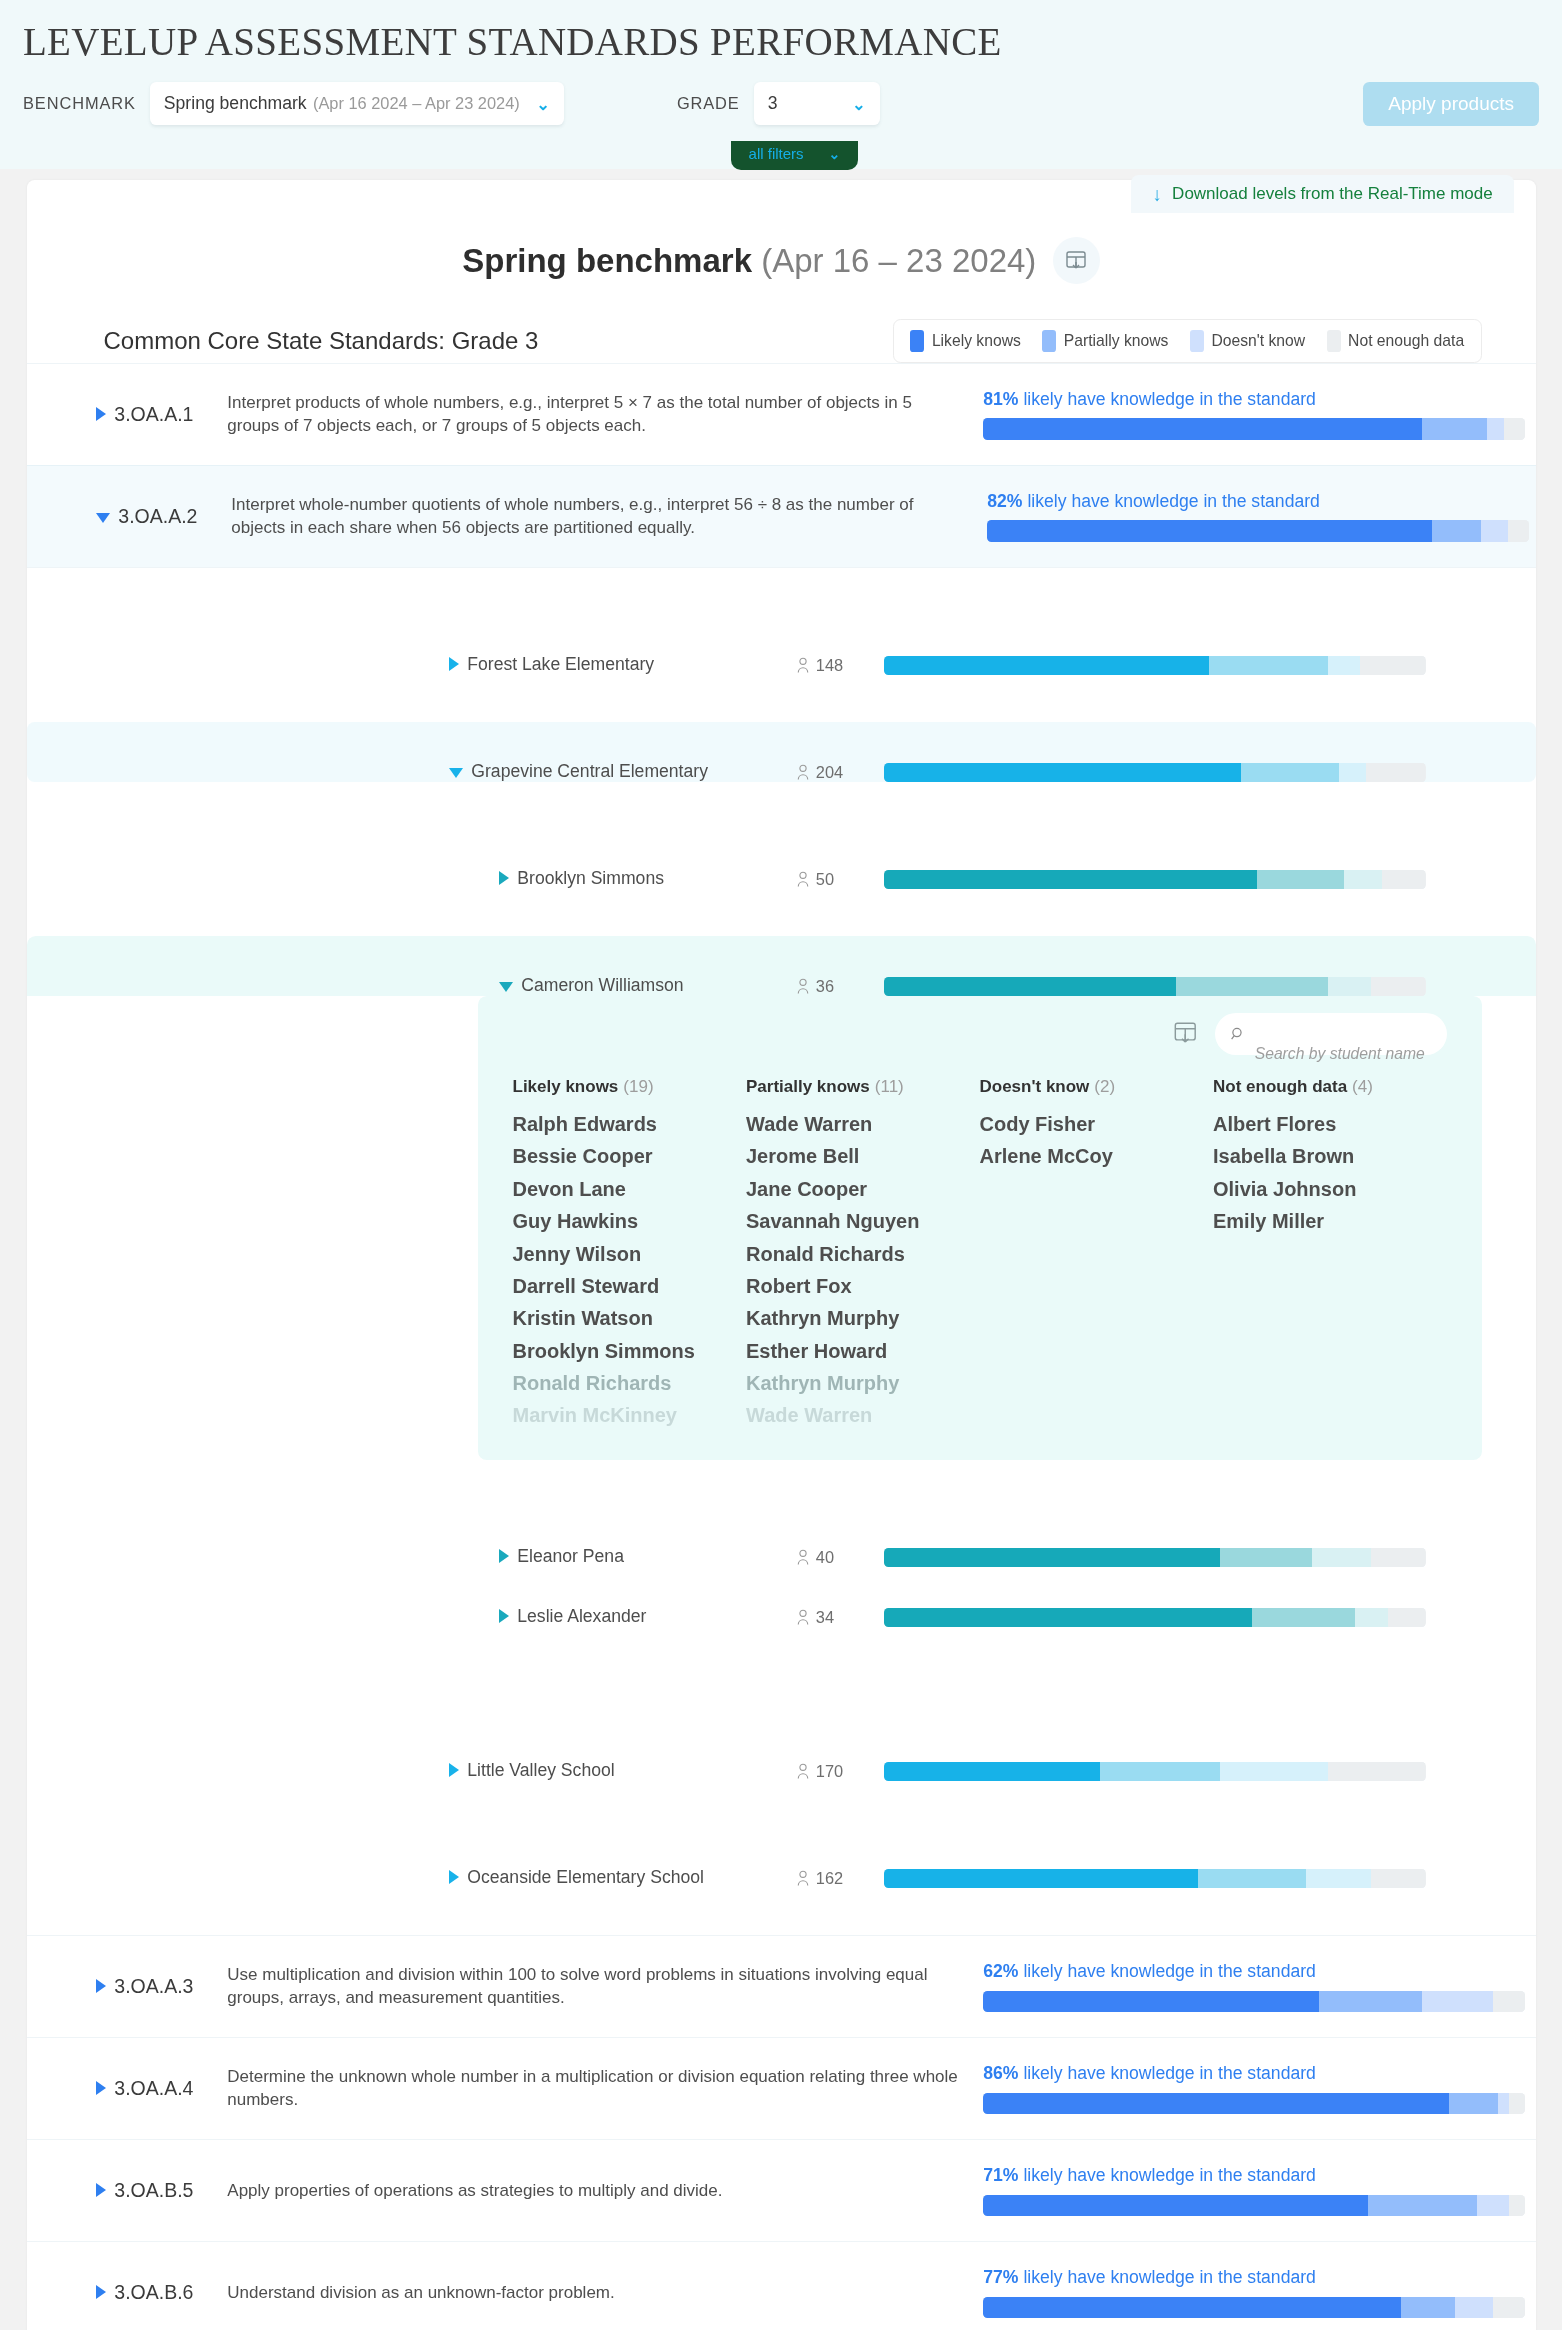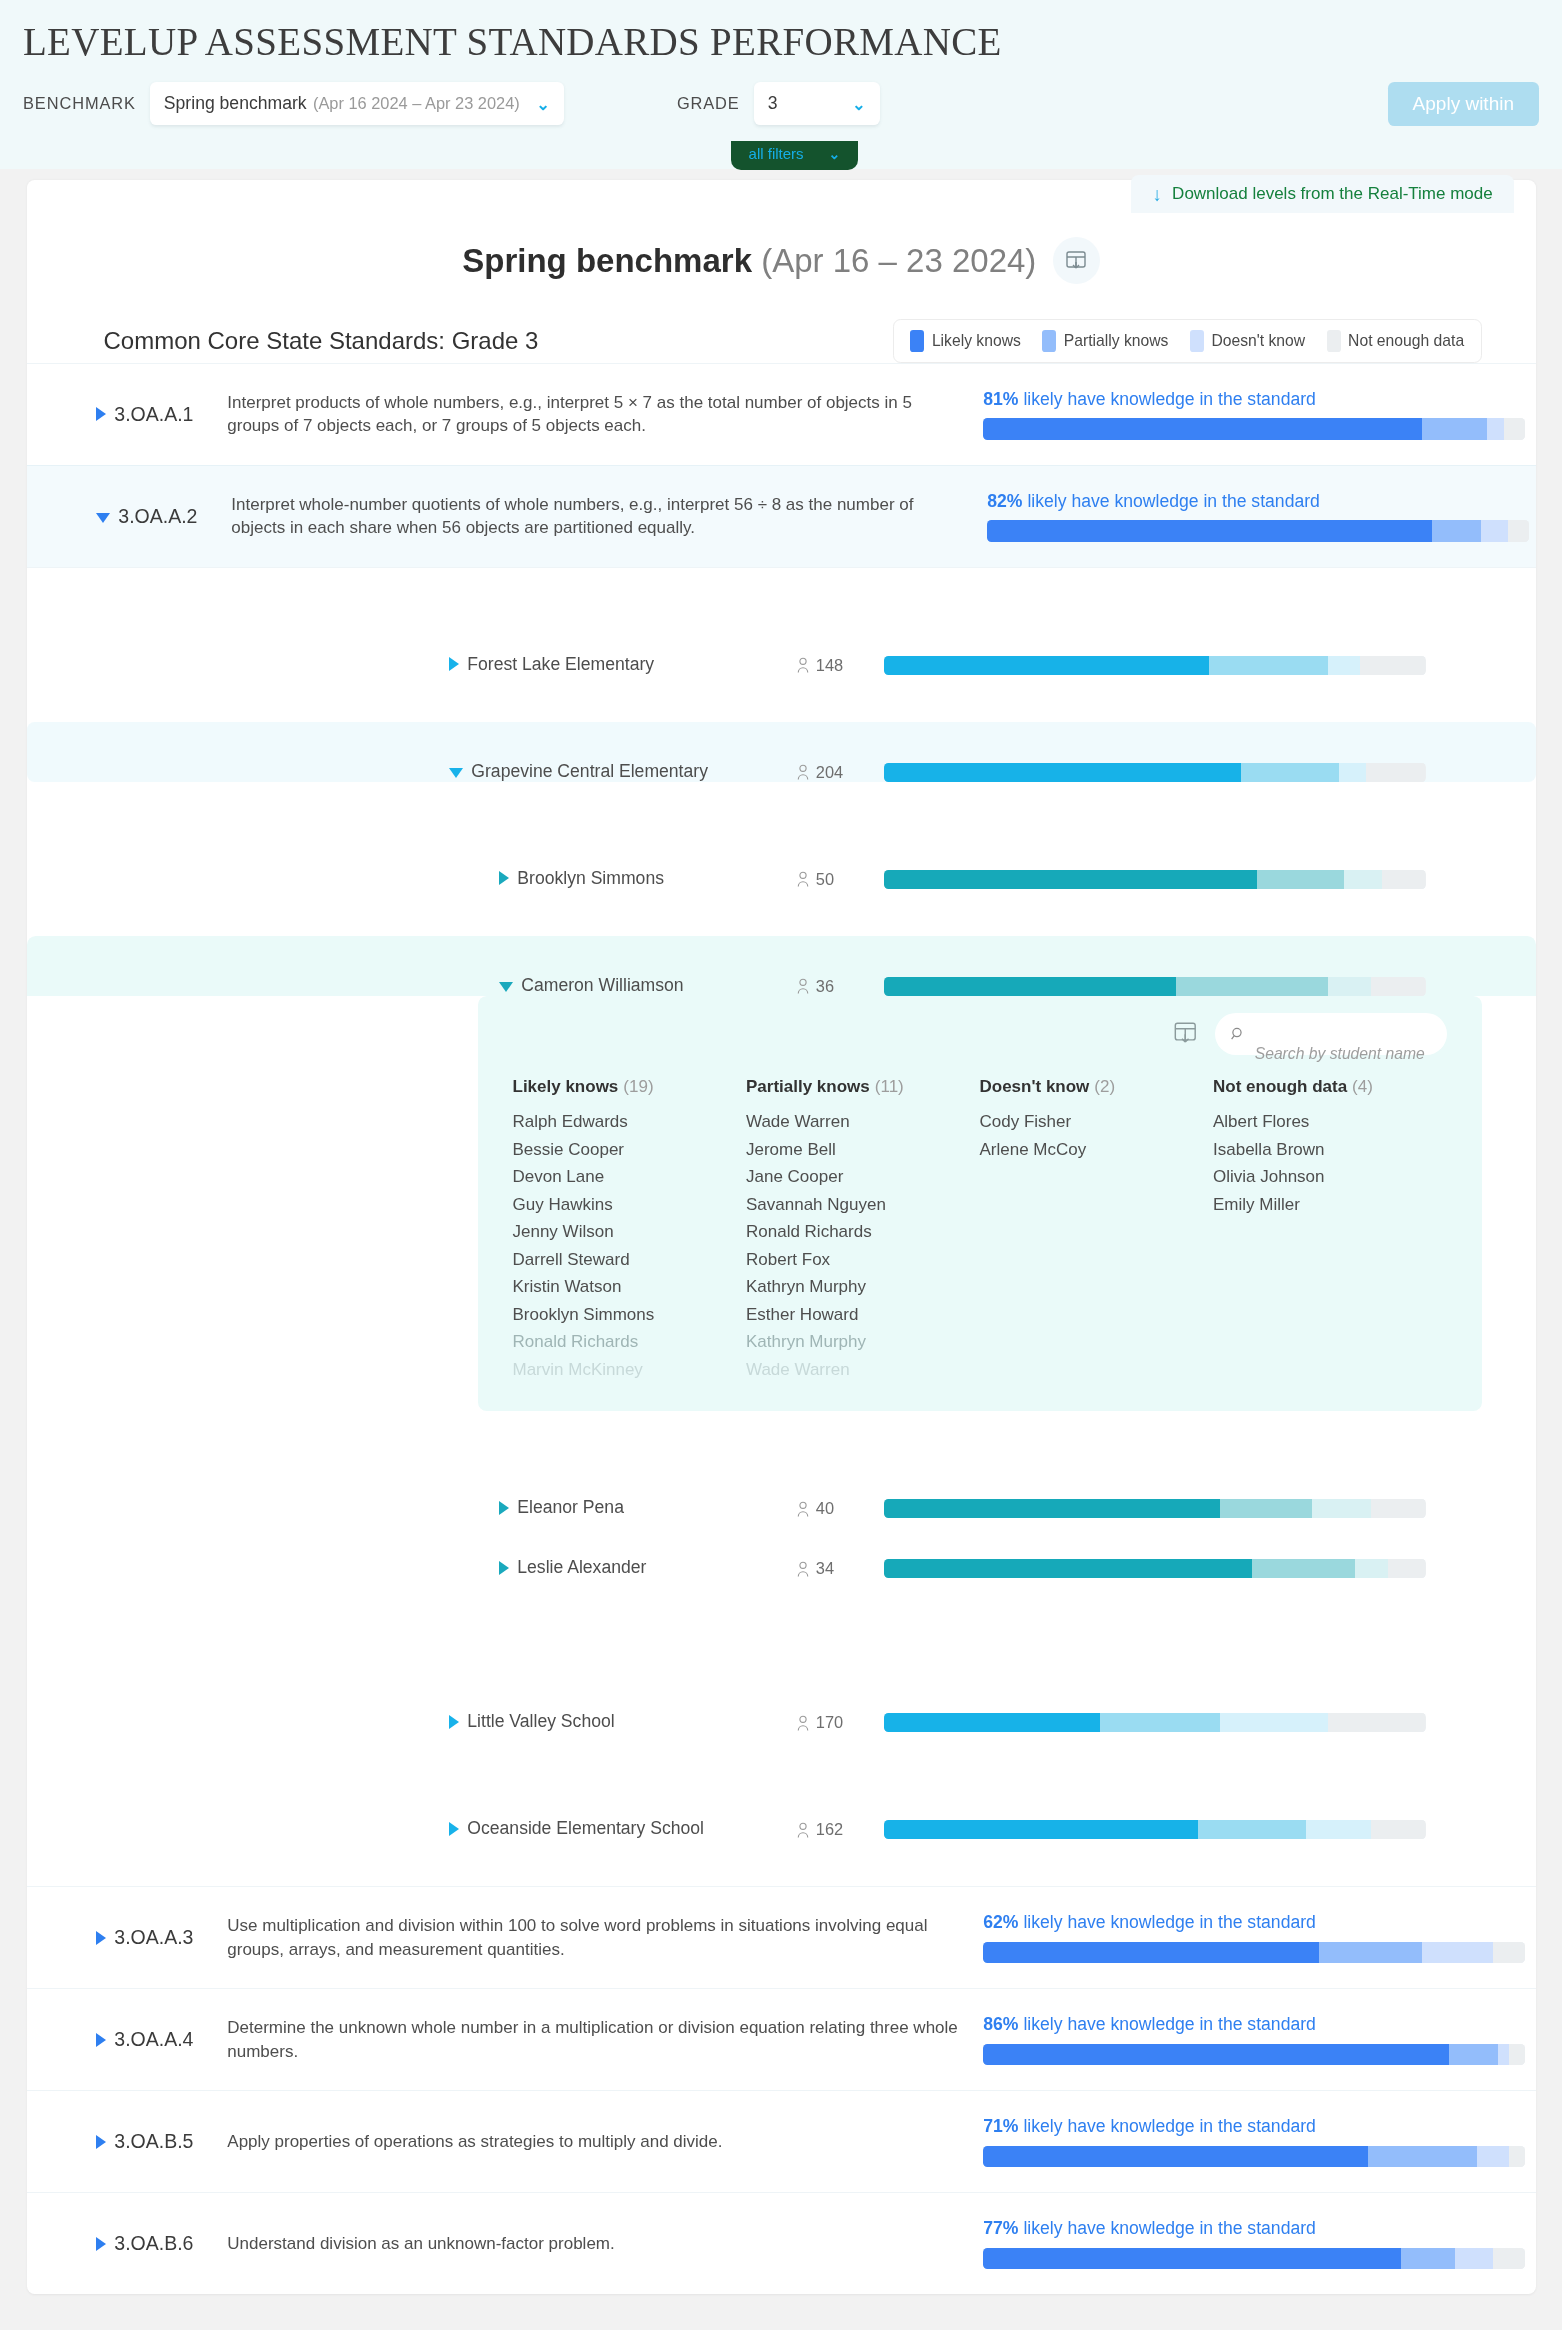--- a/index.html
+++ b/index.html
@@ -253,21 +253,21 @@
     width: 232px;
     display: flex; align-items: center;
     padding: 0 15px; gap: 8.8px;
     cursor: text;
   }
   .search-box .ph { font-size: 15.7px; color: #9e9e9e; font-style: italic; margin-top: 40px; }
   .cat-cols { display: flex; }
   .cat-col { width: 243px; }
   .cat-head { font-size: 17px; color: #333333; font-weight: 700; margin-bottom: 11.3px; }
   .cat-head .cnt { color: #9d9d9d; font-weight: 400; margin-left: 5px; }
-  .cat-name { font-size: 17px; color: #4e4e4e; line-height: 1.62; }
+  .cat-name { font-size: 20px; color: #4e4e4e; line-height: 1.62; font-weight: bold; }
   .cat-name.fade1 { color: #9fb5b5; }
   .cat-name.fade2 { color: #c7d9d9; }
 
   .spacer-row { height: 47px; }
 </style>
 </head>
 <body>
 
 <div class="topbar">
   <div class="app-title">LEVELUP ASSESSMENT STANDARDS PERFORMANCE</div>
@@ -281,21 +281,21 @@
       <span class="chev">⌄</span>
     </div>
 
     <div class="filter-label" style="margin-left:113px">GRADE</div>
 
     <div class="select-box select-grade">
       <span class="sel-main">3</span>
       <span class="chev">⌄</span>
     </div>
 
-    <button class="apply-btn">Apply within</button>
+    <button class="apply-btn">Apply products</button>
   </div>
 
   <div class="allfilters-tab">
     <span class="lbl">all filters</span>
     <span class="chev">⌄</span>
   </div>
 </div>
 
 <div class="page-bg">
   <div class="card">

